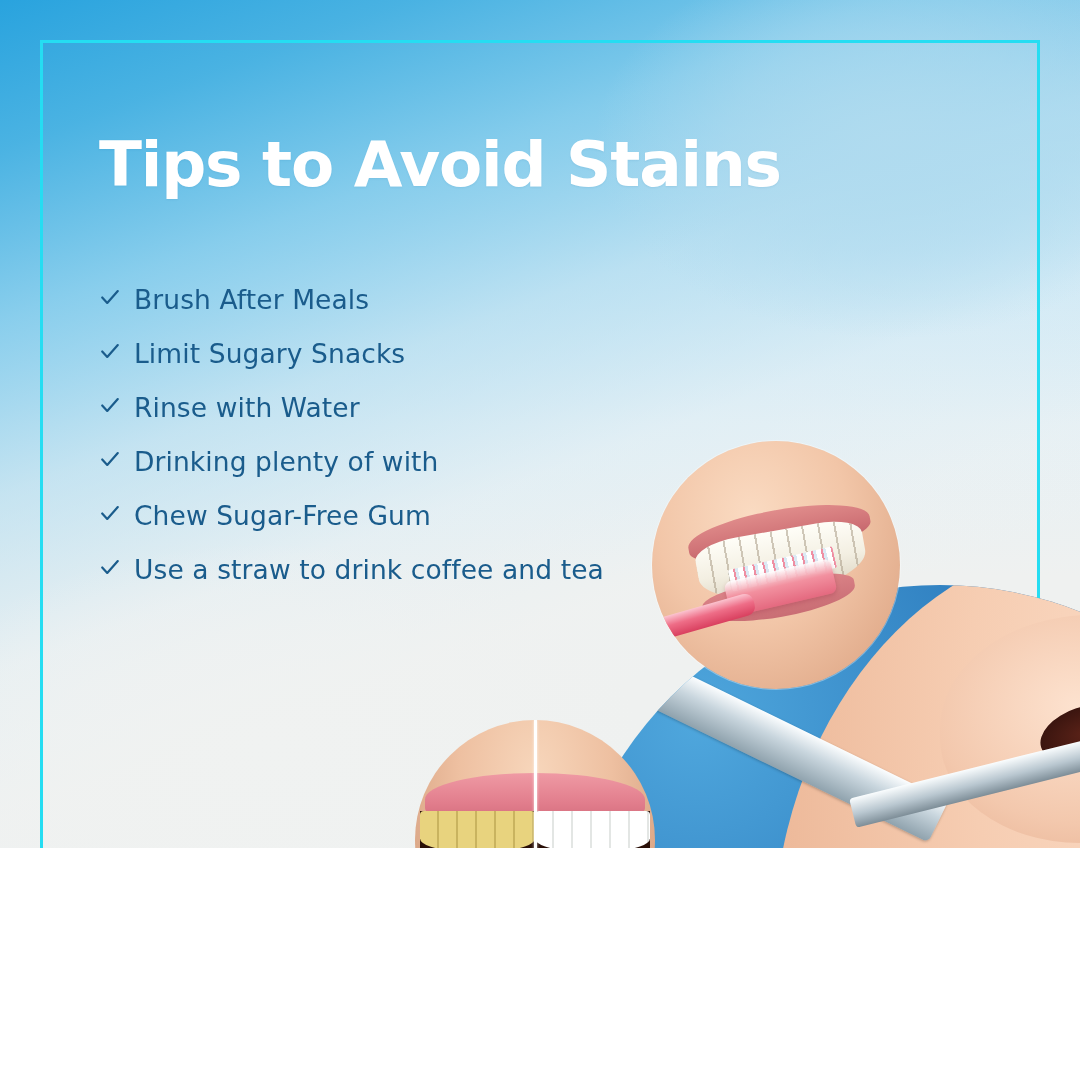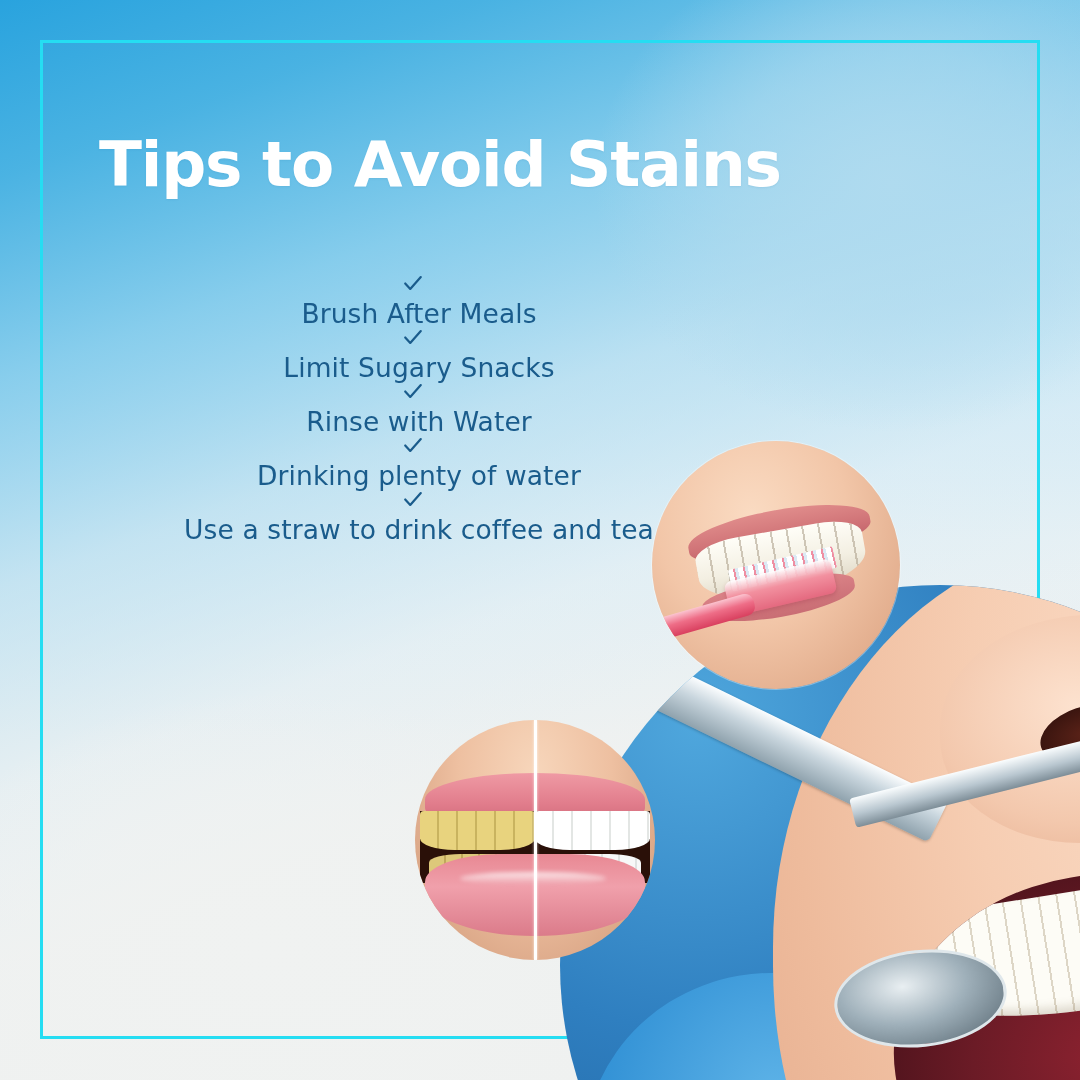--- a/index.html
+++ b/index.html
@@ -8,21 +8,21 @@
     padding: 0;
     background: #ffffff;
   }
   body {
     font-family: "Liberation Sans", sans-serif;
   }
 
   #poster {
     position: relative;
     width: 1080px;
-    height: 1080px;
+    height: 848px;
     overflow: hidden;
     background: #ffffff;
   }
 
   
   .bg-base {
     position: absolute;
     inset: 0;
     background:
       linear-gradient(160deg,
@@ -99,21 +99,20 @@
     width: 640px;
     list-style: none;
     margin: 0;
     padding: 0;
   }
   .check-row {
     display: flex;
     align-items: center;
     height: 54px;
     margin-bottom: 0px;
-    flex-direction: column;
   }
   .check-icon {
     flex: 0 0 auto;
     width: 35px;
     height: 26px;
     display: block;
     color: #1a5c8c;
   }
   .check-icon svg {
     display: block;
@@ -451,23 +450,31 @@
       </span>
       <span class="check-label">Rinse with Water</span>
     </li>
 
     <li class="check-row">
       <span class="check-icon">
         <svg viewBox="0 0 24 24" fill="none" stroke="currentColor" stroke-width="2.4" stroke-linecap="round" stroke-linejoin="round" aria-hidden="true">
           <polyline points="3.5,12.5 9,18.5 20.5,5.5"></polyline>
         </svg>
       </span>
-      <span class="check-label">Drinking plenty of water</span>
+      <span class="check-label">Drinking plenty of with</span>
     </li>
 
+    <li class="check-row">
+      <span class="check-icon">
+        <svg viewBox="0 0 24 24" fill="none" stroke="currentColor" stroke-width="2.4" stroke-linecap="round" stroke-linejoin="round" aria-hidden="true">
+          <polyline points="3.5,12.5 9,18.5 20.5,5.5"></polyline>
+        </svg>
+      </span>
+      <span class="check-label">Chew Sugar-Free Gum</span>
+    </li>
 
 
     <li class="check-row">
       <span class="check-icon">
         <svg viewBox="0 0 24 24" fill="none" stroke="currentColor" stroke-width="2.4" stroke-linecap="round" stroke-linejoin="round" aria-hidden="true">
           <polyline points="3.5,12.5 9,18.5 20.5,5.5"></polyline>
         </svg>
       </span>
       <span class="check-label">Use a straw to drink coffee and tea</span>
     </li>

